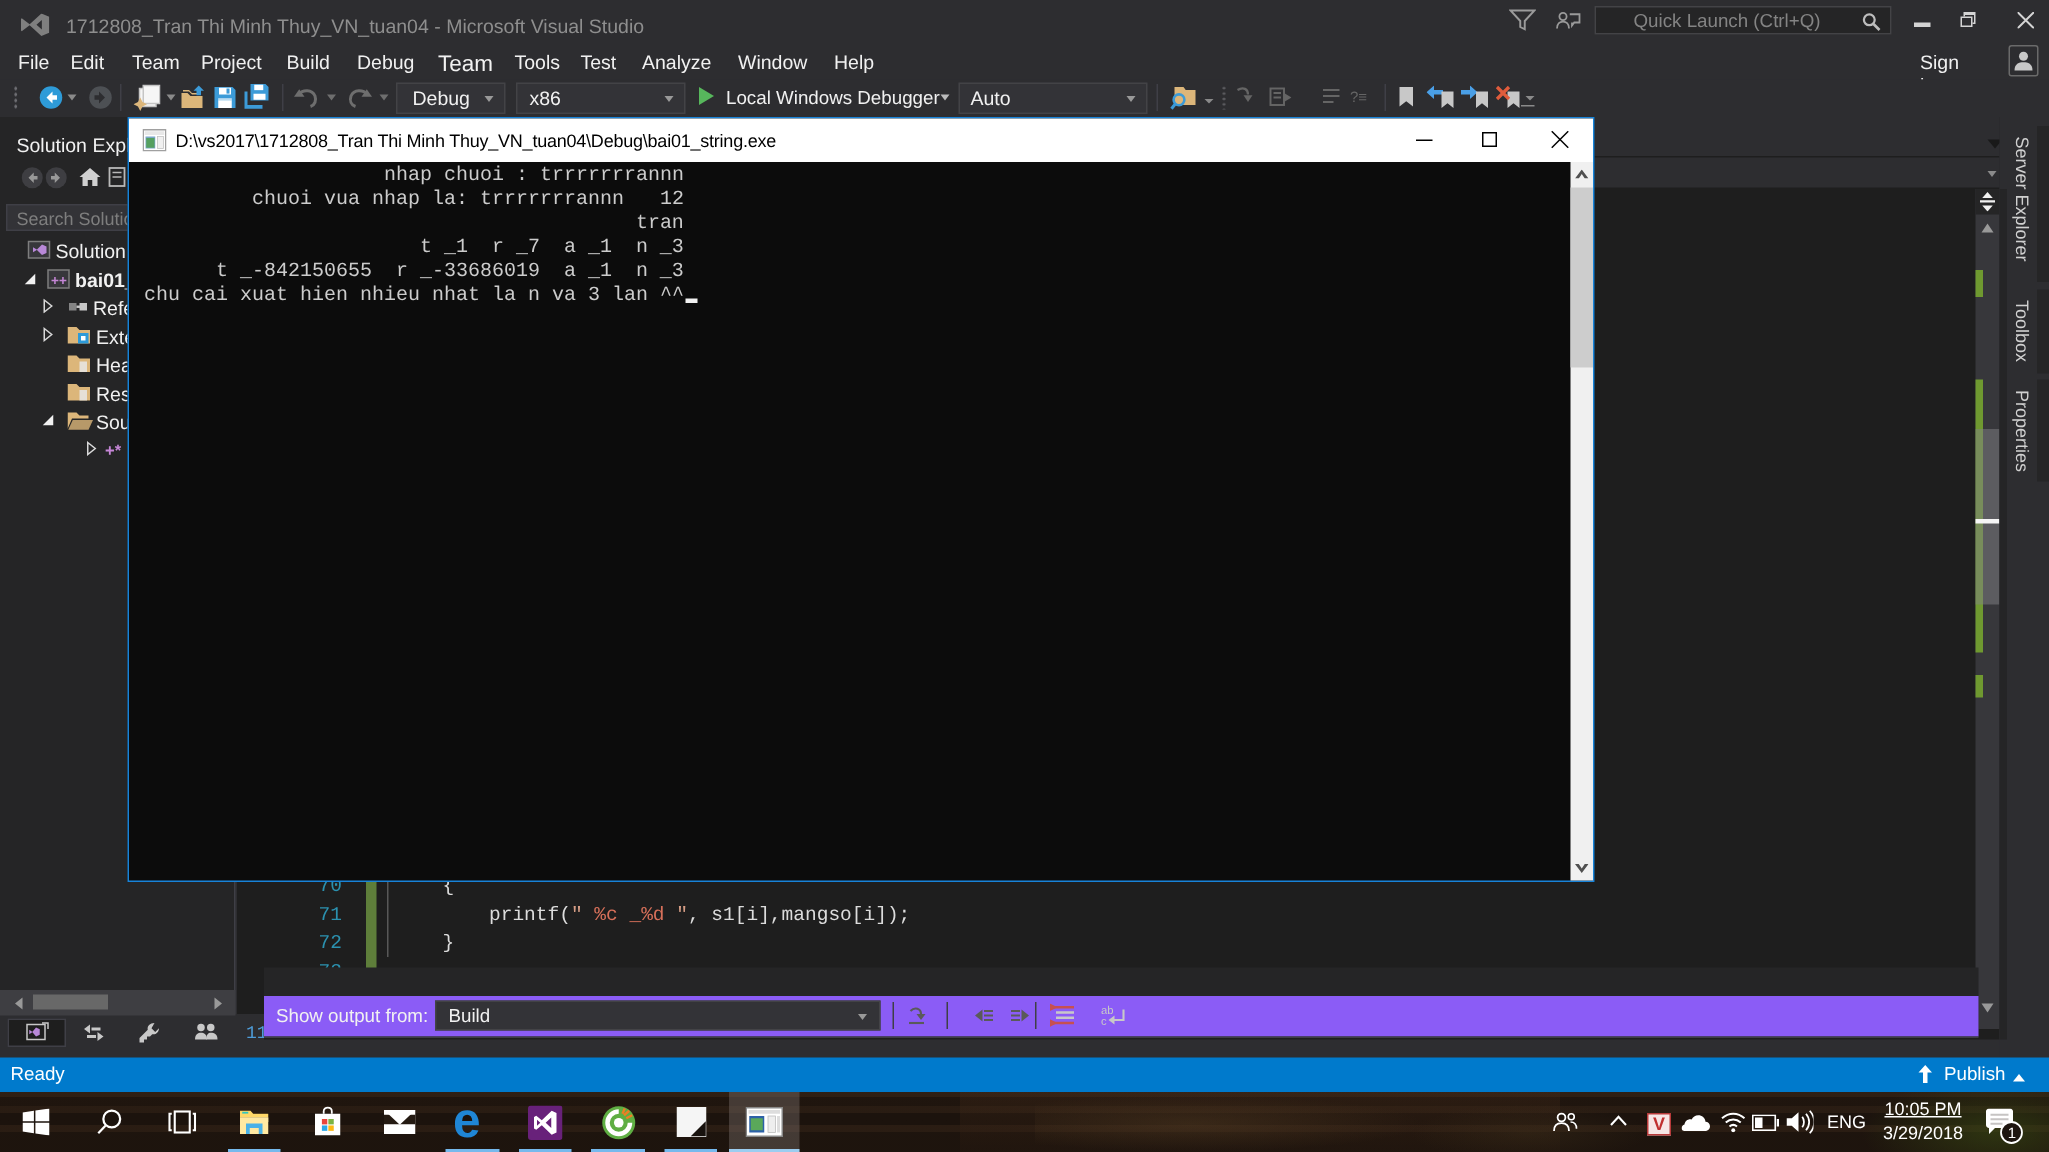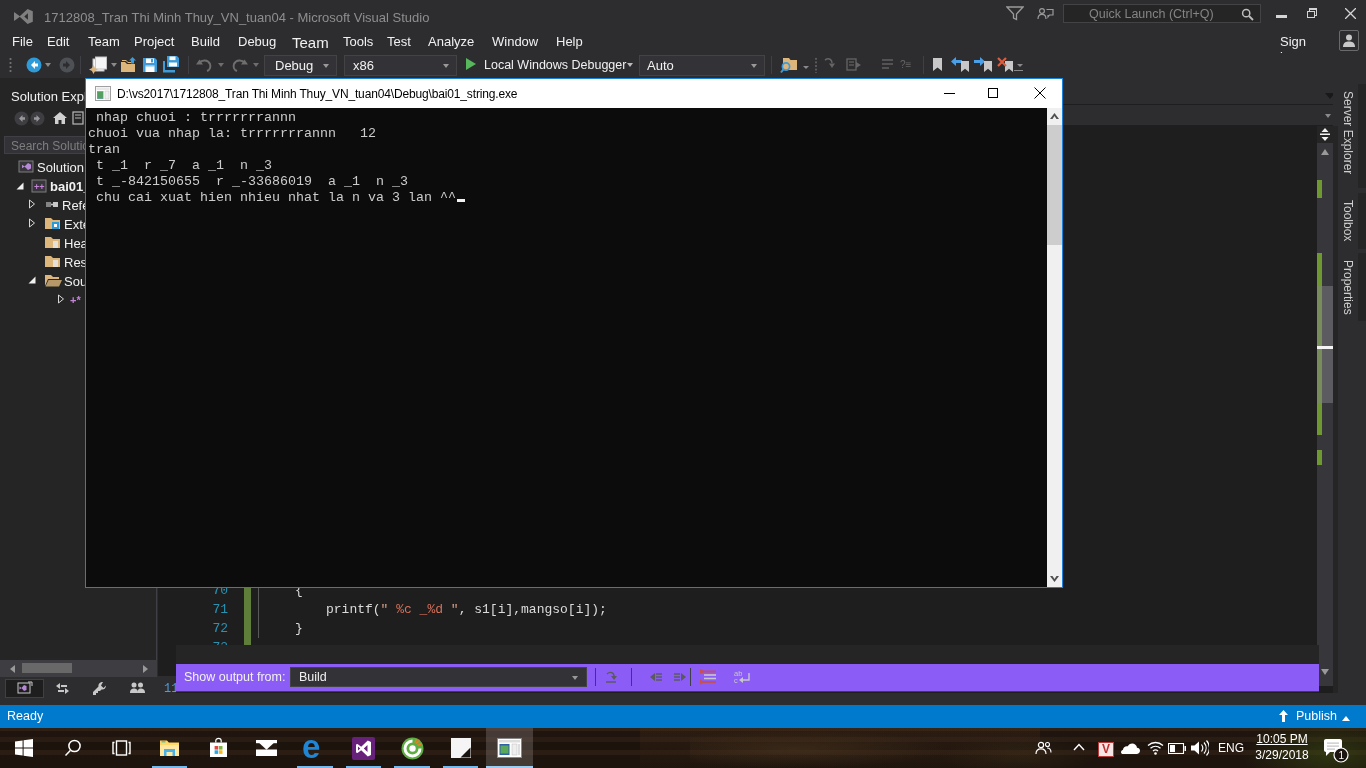--- a/index.html
+++ b/index.html
@@ -396,21 +396,21 @@
 
   <div class="abs" style="left:0;top:705px;width:1366px;height:23px;background:#007acc;">
     <div class="abs" style="left:7px;top:4px;font-size:12.5px;color:#fff;">Ready</div>
     <svg class="abs" style="left:1278px;top:5px;" width="11" height="13" viewBox="0 0 11 13">
       <path fill="#fff" d="M5.5,0 L10,5 L7,5 L7,12 L4,12 L4,5 L1,5 Z"></path>
     </svg>
     <div class="abs" style="left:1296px;top:4px;font-size:12.5px;color:#fff;">Publish</div>
     <div class="abs" style="left:1342px;top:11px;width:0;height:0;border-left:4.5px solid transparent;border-right:4.5px solid transparent;border-bottom:5px solid #fff;"></div>
   </div>
 
-  <div class="abs" style="left:85px;top:78px;width:978px;height:510px;background:#0c0c0c;border:1px solid #1883d8;">
+  <div class="abs" style="left:85px;top:78px;width:978px;height:510px;background:#0c0c0c;border:1px solid #1883d8;text-align:right;">
     <div class="abs" style="left:0;top:0;width:976px;height:29px;background:#fff;">
       <svg class="abs" style="left:9px;top:7px;" width="16" height="15" viewBox="0 0 16 15">
         <rect x="0.5" y="0.5" width="15" height="14" fill="#fff" stroke="#a0a0a0"></rect>
         <rect x="1.5" y="1.5" width="13" height="2.5" fill="#e8e8e8"></rect>
         <rect x="2" y="5" width="6.5" height="8" fill="#7ba7c9"></rect>
         <rect x="2.5" y="6" width="5.5" height="6.5" fill="#55a060"></rect>
         <rect x="10" y="5" width="4" height="8" fill="#f0f0f0" stroke="#c0c0c0" stroke-width="0.5"></rect>
       </svg>
       <div class="abs" style="left:31px;top:8px;font-size:12px;letter-spacing:-0.15px;color:#000;white-space:nowrap;">D:\vs2017\1712808_Tran Thi Minh Thuy_VN_tuan04\Debug\bai01_string.exe</div>
       <div class="abs" style="left:858px;top:14px;width:11px;height:1px;background:#000;"></div>

